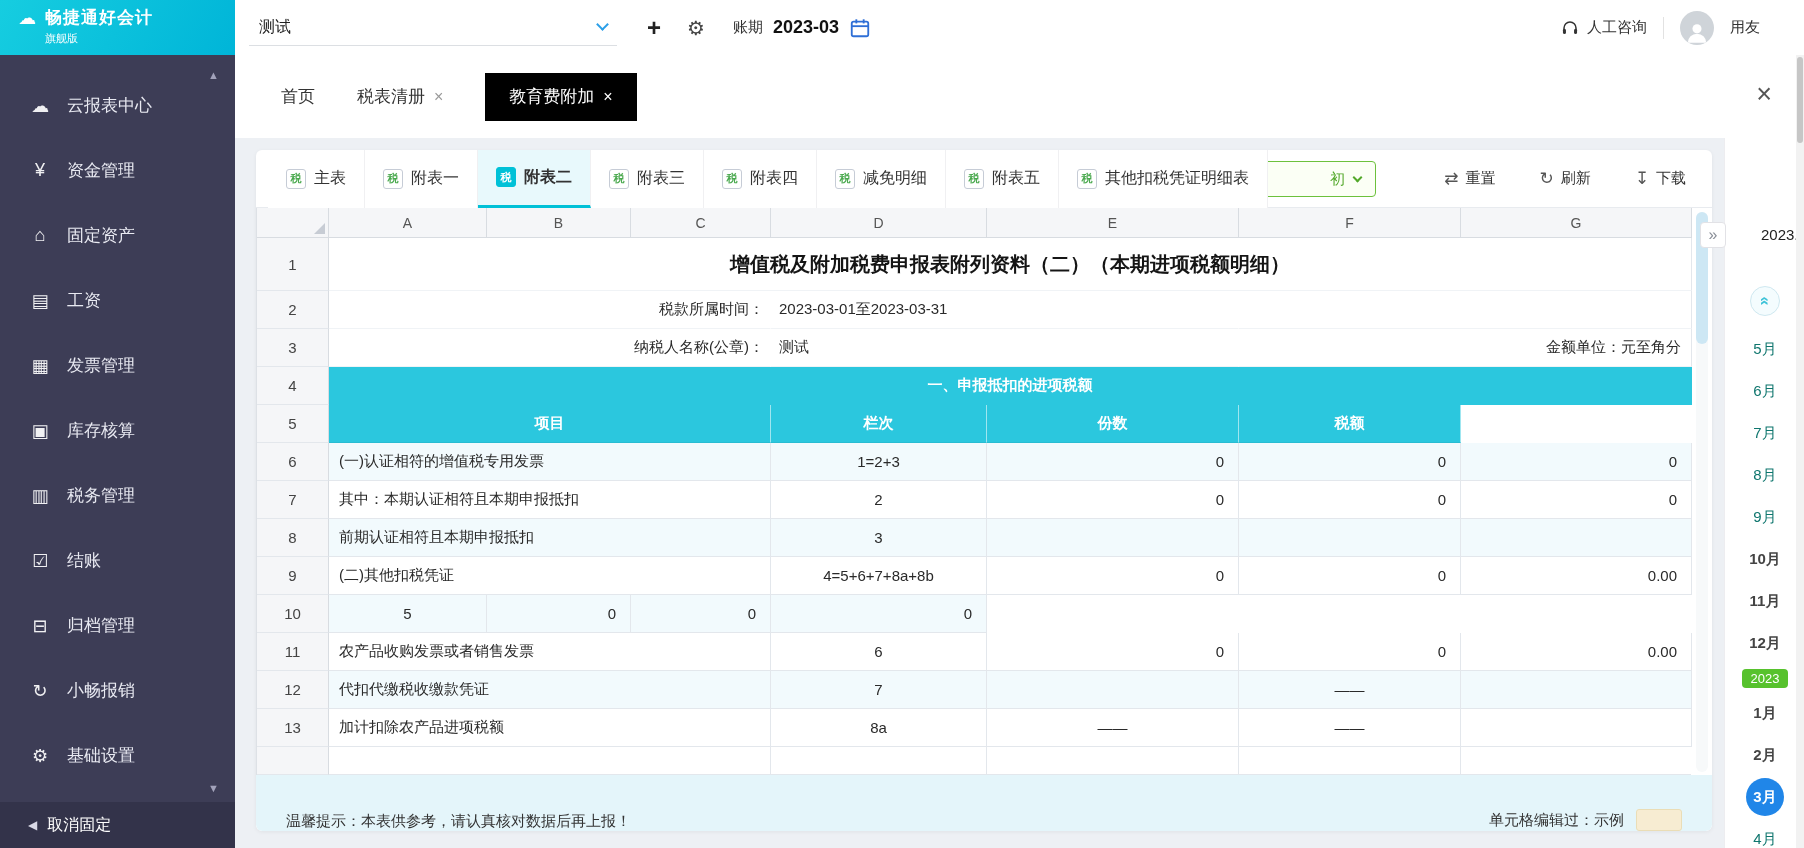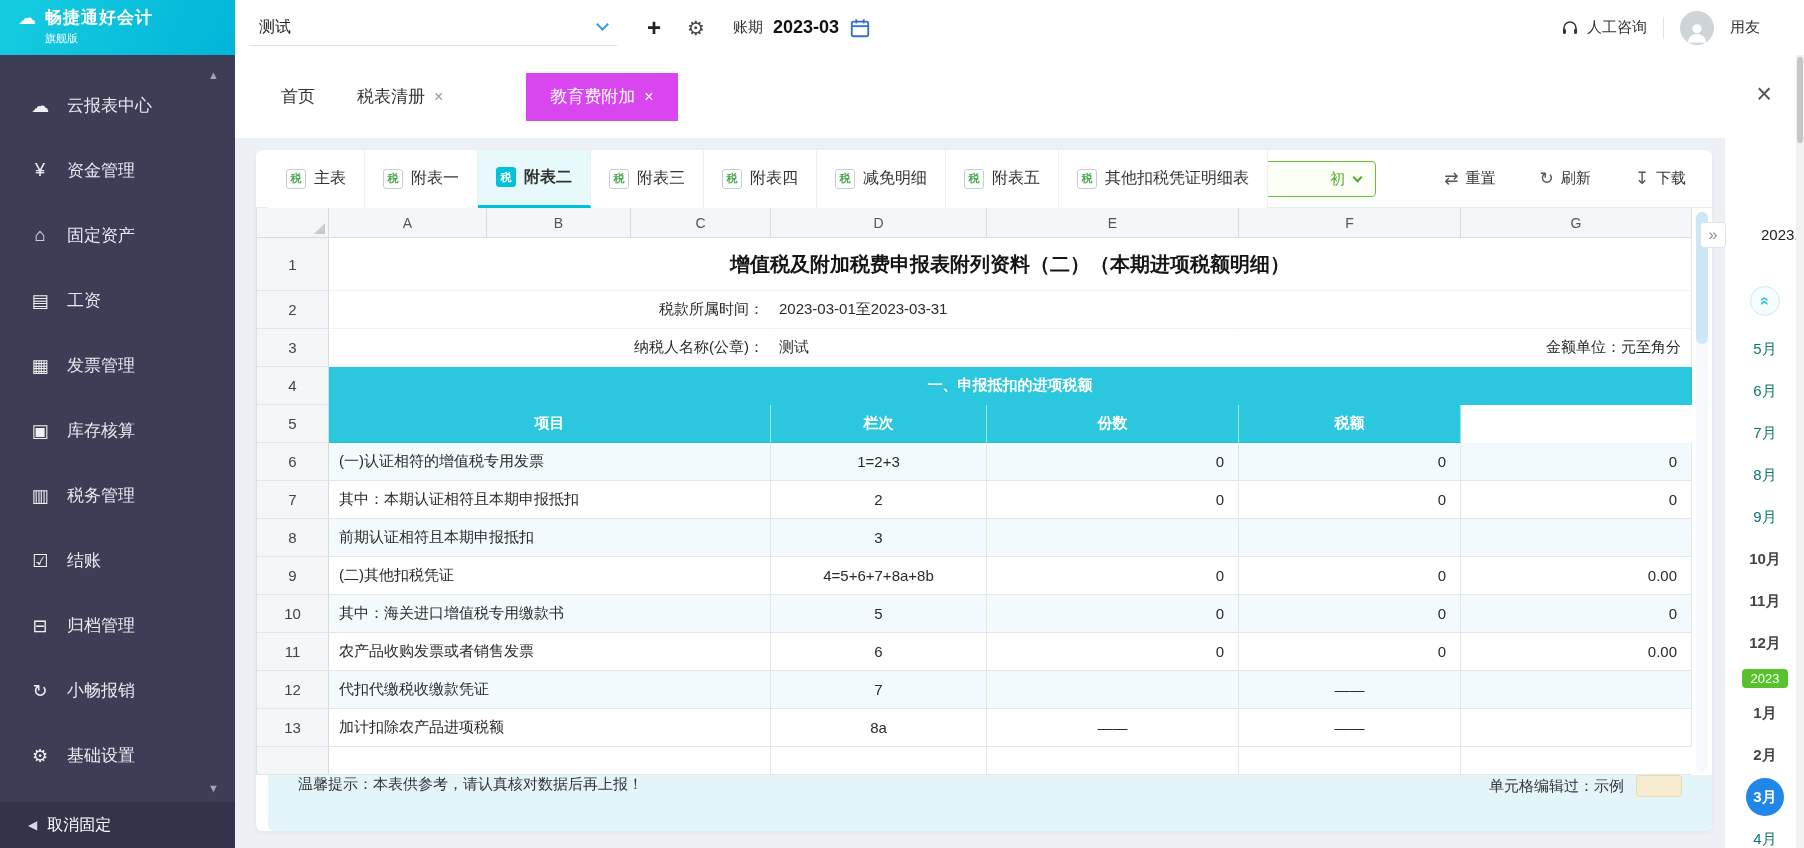--- a/index.html
+++ b/index.html
@@ -42,21 +42,21 @@
   .side-icon { width:24px; text-align:center; font-size:18px; color:rgba(255,255,255,.92); }
   .side-label { font-size:17px; }
   .pinbar { position:absolute; left:0; bottom:0; width:235px; height:46px; background:#33334a; display:flex; align-items:center; gap:10px; padding-left:28px; color:#fff; cursor:pointer; z-index:3; }
   .pin-icon { font-size:12px; color:#d9d9e6; }
   .pin-label { font-size:16px; }
 
   
   .tabrow { position:absolute; left:235px; top:55px; width:1569px; height:83px; background:#fff; display:flex; align-items:center; padding-left:46px; z-index:4; }
   .ptab { display:flex; align-items:center; gap:9px; margin-right:42px; font-size:17px; color:#333; cursor:pointer; }
   .ptab-close { color:#999; font-size:16px; cursor:pointer; }
-  .ptab.active { background:#d946ef; color:#fff; height:48px; padding:0 24px; margin-right:0;margin-left:41px; }
+  .ptab.active { background:#000000; color:#fff; height:48px; padding:0 24px; margin-right:0; }
   .ptab.active .ptab-close { color:#fff; }
   .win-close { position:absolute; right:32px; top:26px; font-size:27px; color:#555; line-height:1; cursor:pointer; }
 
   
   .timeline { position:absolute; right:0; top:138px; width:80px; height:710px; background:#fff; border-left:1px solid #ededf0; z-index:3; }
   .tl-toplabel { position:absolute; top:88px; left:36px; font-size:15px; color:#222; white-space:nowrap; }
   .tl-expand { position:absolute; top:148px; left:25px; width:30px; height:30px; border-radius:50%; border:1px solid #cfe8f0; background:#f4fcfe; color:#3fc3d8; display:flex; align-items:center; justify-content:center; cursor:pointer; }
   .tl-expand span { display:inline-block; transform:rotate(90deg); font-size:16px; font-weight:bold; }
   .months { position:absolute; top:190px; left:0; width:80px; display:flex; flex-direction:column; align-items:center; }
   .mon { height:42px; display:flex; align-items:center; justify-content:center; font-size:15px; cursor:pointer; width:100%; }
@@ -114,21 +114,21 @@
   .unit-cell { justify-content:flex-end; padding-right:10px; }
   .banner { background:#2bc7de; color:#fff; font-weight:bold; font-size:15px; border-right:1px solid #2bc7de; border-bottom:1px solid #2bc7de; }
   .thead { background:#2bc7de; color:#fff; font-weight:bold; border-right:1px solid rgba(255,255,255,.55); border-bottom:1px solid #29bcd2; }
   .alt .c { background:#f2fafd;text-align:right; }
 
   
   .vscroll { position:absolute; right:4px; top:62px; width:12px; height:560px; background:#f7f9fa; border-radius:6px; }
   .vscroll-thumb { position:absolute; top:0; left:0; width:12px; height:132px; background:#cde7f4; border-radius:6px; cursor:pointer; }
 
   
-  .tipbar { position:absolute; left:12px; right:0; bottom:0; height:56px; background:#e4f5fa; display:flex; align-items:flex-start; padding:0 30px; border-radius:0 0 6px 6px; }
+  .tipbar { position:absolute; left:0; right:0; bottom:0; height:56px; background:#e4f5fa; display:flex; align-items:flex-end; padding:0 30px; border-radius:0 0 6px 6px; }
   .tip-text { font-size:15px; color:#333; }
   .tip-right { margin-left:auto; display:flex; align-items:center; gap:12px; }
   .edited-label { font-size:15px; color:#333; }
   .swatch { width:46px; height:22px; background:#f7ecd2; border:1px solid #eaddb6; border-radius:3px; }
 </style>
 </head>
 <body>
 
 <div class="topbar">
   <div class="logo">
@@ -435,21 +435,20 @@
       <div class="rh">9</div>
       <div class="c sp3 left">(二)其他扣税凭证</div>
       <div class="c">4=5+6+7+8a+8b</div>
       <div class="c right">0</div>
       <div class="c right">0</div>
       <div class="c right">0.00</div>
     </div>
 
     <div class="grow alt">
       <div class="rh">10</div>
-      <div class="c sp3 left">其中：海关进口增值税专用缴款书</div>
       <div class="c">5</div>
       <div class="c right">0</div>
       <div class="c right">0</div>
       <div class="c right">0</div>
     </div>
 
     <div class="grow">
       <div class="rh">11</div>
       <div class="c sp3 left">农产品收购发票或者销售发票</div>
       <div class="c">6</div>

